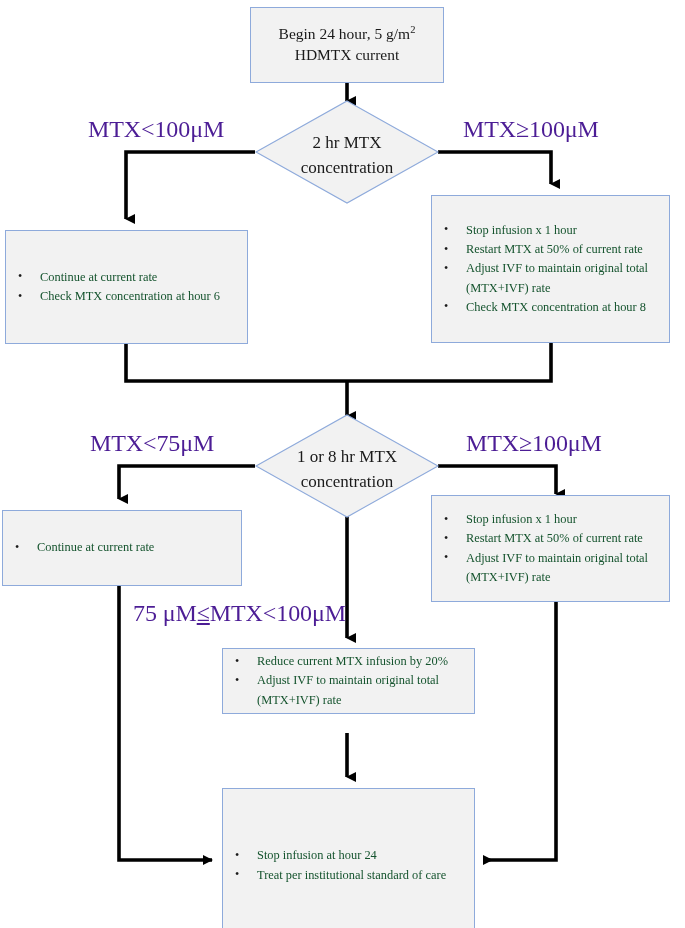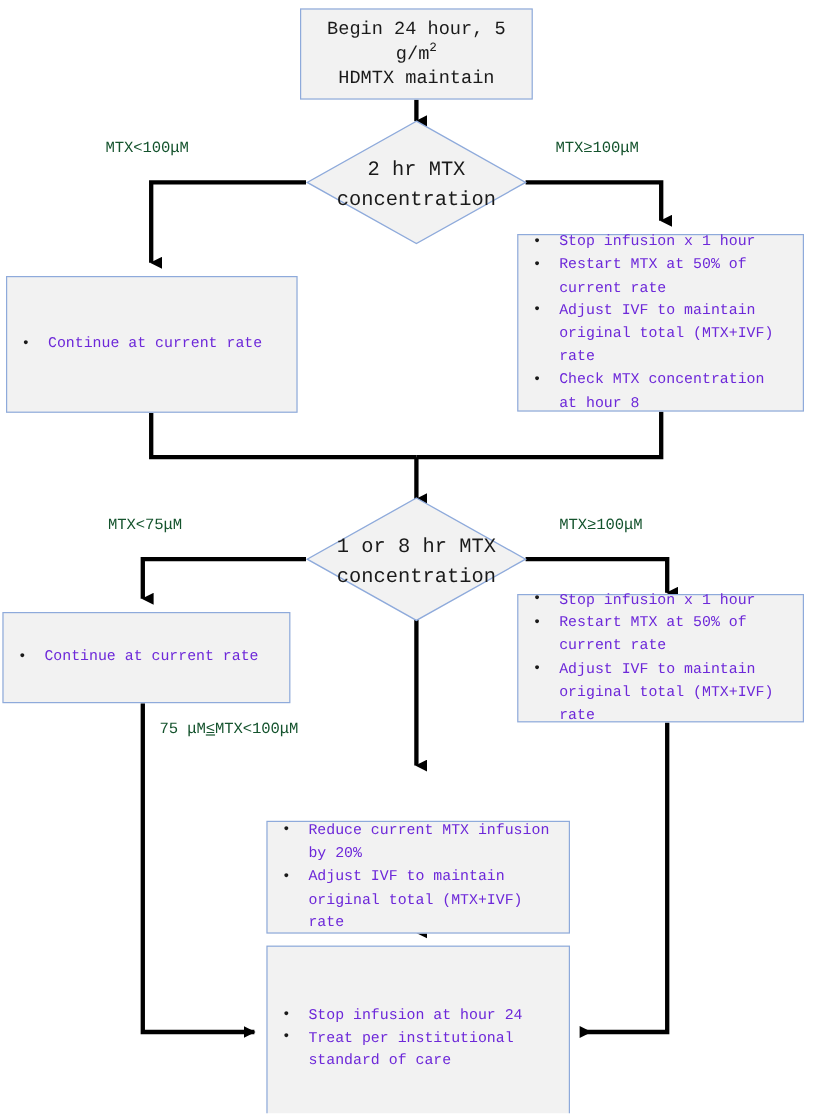--- a/index.html
+++ b/index.html
@@ -5,21 +5,21 @@
   html, body {
     margin: 0;
     padding: 0;
     background: #ffffff;
   }
   #chart-root {
     position: relative;
     width: 685px;
     height: 928px;
     background: #ffffff;
-    font-family: Liberation Mono, monospace;
+    font-family: Liberation Serif, serif;
     overflow: hidden;
     border-radius: 26px;
   }
   svg.flow-canvas {
     position: absolute;
     left: 0;
     top: 0;
     width: 685px;
     height: 928px;
   }
@@ -53,21 +53,21 @@
   }
   
   ul.bullets {
     margin: 0;
     padding: 0 10px 0 34px;
     list-style: none;
   }
   ul.bullets li {
     position: relative;
     font-size: 12.4px;
-    color: #6d28d9;
+    color: #14532d;
     line-height: 1.55;
     margin: 0 0 0 0;
     padding-left: 0;
   }
   ul.bullets li::before {
     content: "\2022";
     position: absolute;
     left: -22px;
     top: -0.5px;
     font-size: 12px;
@@ -82,22 +82,22 @@
     text-align: center;
     font-size: 17px;
     color: #1a1a1a;
     line-height: 1.45;
     white-space: pre-line;
     pointer-events: none;
   }
   
   .edge-label {
     position: absolute;
-    font-size: 13px;
-    color: #14532d;
+    font-size: 24px;
+    color: #4c1d95;
     white-space: nowrap;
     letter-spacing: -0.1px;
   }
   .edge-label .uline {
     text-decoration: underline;
   }
 </style>
 </head>
 <body>
 
@@ -145,21 +145,21 @@
 
     <g>
       <polygon points="347,101 438,152 347,203 256,152" fill="#F2F2F2" stroke="#8EAADB" stroke-width="1.1"></polygon>
     </g>
     <g>
       <polygon points="347,415 438,466 347,517 256,466" fill="#F2F2F2" stroke="#8EAADB" stroke-width="1.1"></polygon>
     </g>
   </svg>
 
   <div class="node-box center-text" style="left:250px; top:7px; width:194px; height:76px;">
-    <div class="node-title"><span>Begin 24 hour, 5 g/m</span><sup>2</sup><br><span>HDMTX maintain</span></div>
+    <div class="node-title"><span>Begin 24 hour, 5 g/m</span><sup>2</sup><br><span>HDMTX current</span></div>
   </div>
 
   <div class="diamond-label" style="left:277px; top:131px; width:140px;">2 hr MTX
 concentration</div>
 
   <div class="diamond-label" style="left:277px; top:445px; width:140px;">1 or 8 hr MTX
 concentration</div>
 
   <div class="edge-label" style="left:88px; top:116px;">MTX&lt;100μM</div>
 
@@ -167,20 +167,21 @@
 
   <div class="edge-label" style="left:90px; top:430px;">MTX&lt;75μM</div>
 
   <div class="edge-label" style="left:466px; top:430px;">MTX≥100μM</div>
 
   <div class="edge-label" style="left:133px; top:600px;text-align:center;"><span>75 μM</span><span class="uline">≤</span><span>MTX&lt;100μM</span></div>
 
   <div class="node-box" style="left:5px; top:230px; width:243px; height:114px;">
     <ul class="bullets">
       <li>Continue at current rate</li>
+      <li>Check MTX concentration at hour 6</li>
     </ul>
   </div>
 
   <div class="node-box" style="left:431px; top:195px; width:239px; height:148px;">
     <ul class="bullets">
       <li>Stop infusion x 1 hour</li>
       <li>Restart MTX at 50% of current rate</li>
       <li>Adjust IVF to maintain original total (MTX+IVF) rate</li>
       <li>Check MTX concentration at hour 8</li>
     </ul>
@@ -193,21 +194,21 @@
   </div>
 
   <div class="node-box" style="left:431px; top:495px; width:239px; height:107px;">
     <ul class="bullets">
       <li>Stop infusion x 1 hour</li>
       <li>Restart MTX at 50% of current rate</li>
       <li>Adjust IVF to maintain original total (MTX+IVF) rate</li>
     </ul>
   </div>
 
-  <div class="node-box" style="left:222px; top:684px; width:253px; height:94px;">
+  <div class="node-box" style="left:222px; top:648px; width:253px; height:66px;">
     <ul class="bullets">
       <li>Reduce current MTX infusion by 20%</li>
       <li>Adjust IVF to maintain original total (MTX+IVF) rate</li>
     </ul>
   </div>
 
   <div class="node-box" style="left:222px; top:788px; width:253px; height:155px;">
     <ul class="bullets">
       <li>Stop infusion at hour 24</li>
       <li>Treat per institutional standard of care</li>

